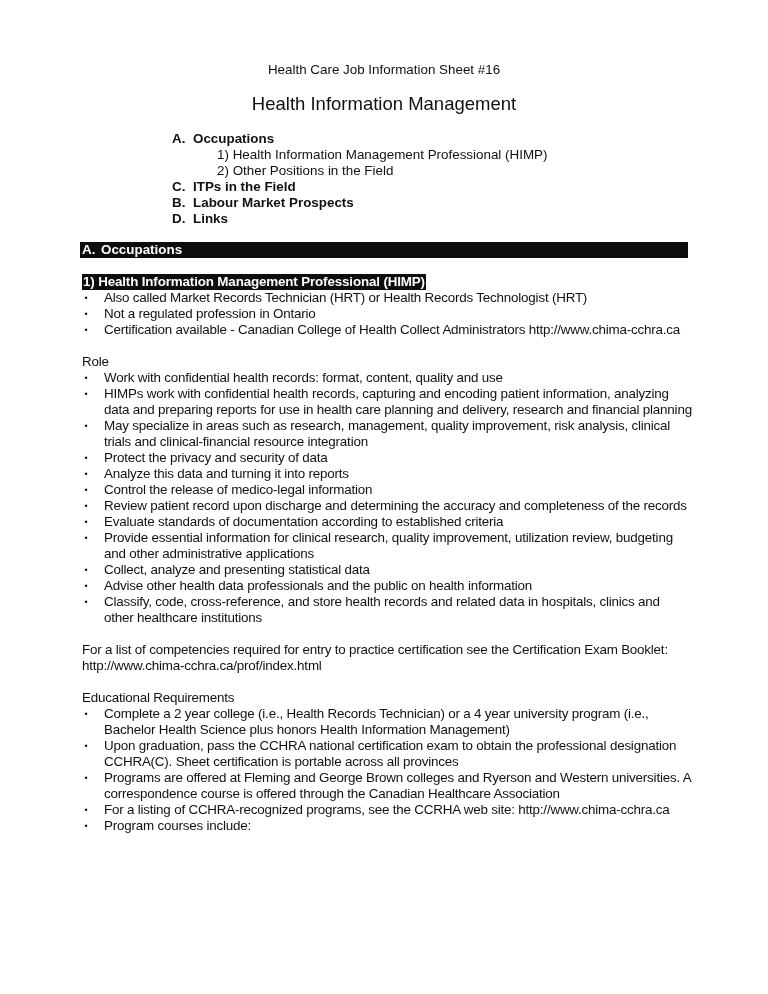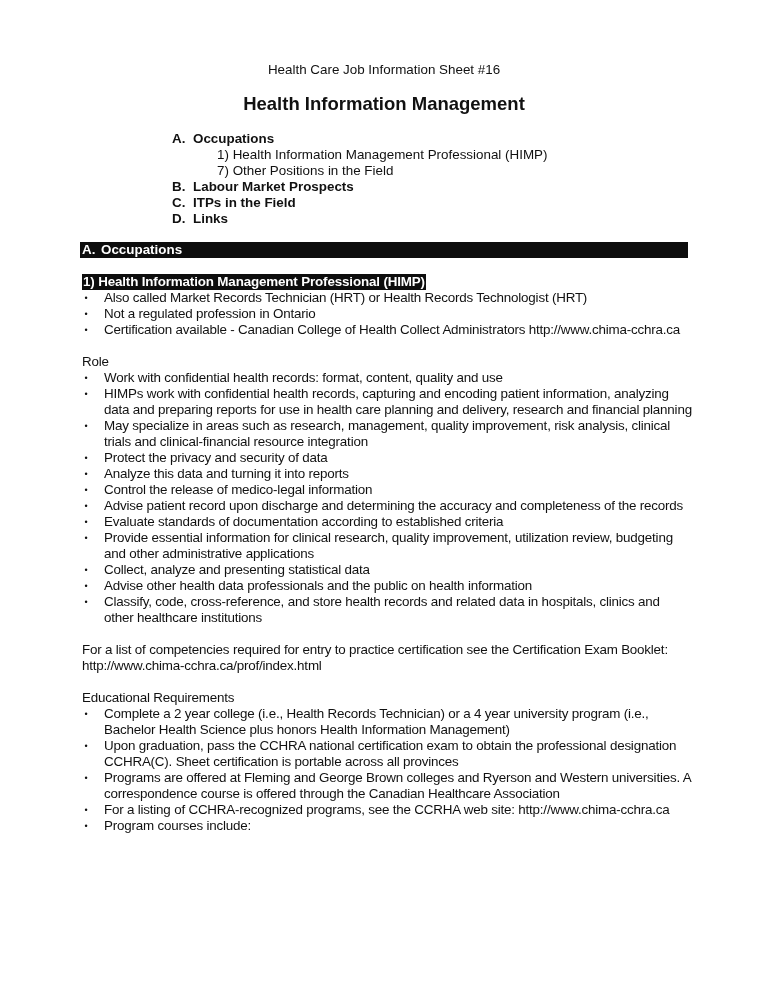--- a/index.html
+++ b/index.html
@@ -3,21 +3,21 @@
   <meta charset="utf-8">
   <style>
     html, body { margin: 0; padding: 0; background: #ffffff; }
     body {
       width: 768px; height: 994px; position: relative; overflow: hidden;
       font-family: "Liberation Sans", sans-serif; color: #111111;
       font-size: 13.4px; line-height: 16px;
     }
     .page { position: absolute; left: 0; top: 0; width: 768px; height: 994px; }
     .top-label { position: absolute; top: 62px; left: 0; width: 768px; text-align: center; font-size: 13.4px; }
-    .main-title { position: absolute; top: 93px; left: 0; width: 768px; text-align: center; font-size: 18.5px; font-weight: bold; line-height: 22px; }
+    .main-title { position: absolute; top: 93px; left: 0; width: 768px; text-align: center; font-size: 18.5px; font-weight: normal; line-height: 22px; }
     .toc { position: absolute; top: 131px; left: 172px; }
     .toc-row { height: 16px; white-space: nowrap; }
     .toc-row .letter { display: inline-block; width: 21px; font-weight: bold; }
     .toc-row .label { font-weight: bold; }
     .toc-sub { padding-left: 45px; height: 16px; white-space: nowrap; }
     .section-bar {
       position: absolute; left: 80px; top: 242px; width: 608px; height: 16px;
       background: #0d0d0d; color: #ffffff; font-weight: bold; font-size: 13.4px;
       line-height: 16px; padding-left: 2px; box-sizing: border-box;
     }
@@ -40,26 +40,26 @@
 <div class="page">
 
   <div class="top-label">Health Care Job Information Sheet #16</div>
   <div class="main-title">Health Information Management</div>
 
   <div class="toc">
     <div class="toc-row">
       <span class="letter">A.</span><span class="label">Occupations</span>
     </div>
     <div class="toc-sub">1) Health Information Management Professional (HIMP)</div>
-    <div class="toc-sub">7) Other Positions in the Field</div>
+    <div class="toc-sub">2) Other Positions in the Field</div>
+    <div class="toc-row">
+      <span class="letter">C.</span><span class="label">ITPs in the Field</span>
+    </div>
     <div class="toc-row">
       <span class="letter">B.</span><span class="label">Labour Market Prospects</span>
-    </div>
-    <div class="toc-row">
-      <span class="letter">C.</span><span class="label">ITPs in the Field</span>
     </div>
     <div class="toc-row">
       <span class="letter">D.</span><span class="label">Links</span>
     </div>
   </div>
 
   <div class="section-bar">
     <span class="letter">A.</span><span>Occupations</span>
   </div>
 
@@ -75,21 +75,21 @@
     <div class="blank"></div>
 
     <div class="underline-head">Role</div>
     <ul class="bullets">
       <li><span class="dot">•</span><span>Work with confidential health records: format, content, quality and use</span></li>
       <li><span class="dot">•</span><span>HIMPs work with confidential health records, capturing and encoding patient information, analyzing data and preparing reports for use in health care planning and delivery, research and financial planning</span></li>
       <li><span class="dot">•</span><span>May specialize in areas such as research, management, quality improvement, risk analysis, clinical trials and clinical-financial resource integration</span></li>
       <li><span class="dot">•</span><span>Protect the privacy and security of data</span></li>
       <li><span class="dot">•</span><span>Analyze this data and turning it into reports</span></li>
       <li><span class="dot">•</span><span>Control the release of medico-legal information</span></li>
-      <li><span class="dot">•</span><span>Advise patient record upon discharge and determining the accuracy and completeness of the records</span></li>
+      <li><span class="dot">•</span><span>Review patient record upon discharge and determining the accuracy and completeness of the records</span></li>
       <li><span class="dot">•</span><span>Evaluate standards of documentation according to established criteria</span></li>
       <li><span class="dot">•</span><span>Provide essential information for clinical research, quality improvement, utilization review, budgeting and other administrative applications</span></li>
       <li><span class="dot">•</span><span>Collect, analyze and presenting statistical data</span></li>
       <li><span class="dot">•</span><span>Advise other health data professionals and the public on health information</span></li>
       <li><span class="dot">•</span><span>Classify, code, cross-reference, and store health records and related data in hospitals, clinics and other healthcare institutions</span></li>
     </ul>
 
     <div class="blank"></div>
 
     <div class="para">For a list of competencies required for entry to practice certification see the Certification Exam Booklet: http://www.chima-cchra.ca/prof/index.html</div>

